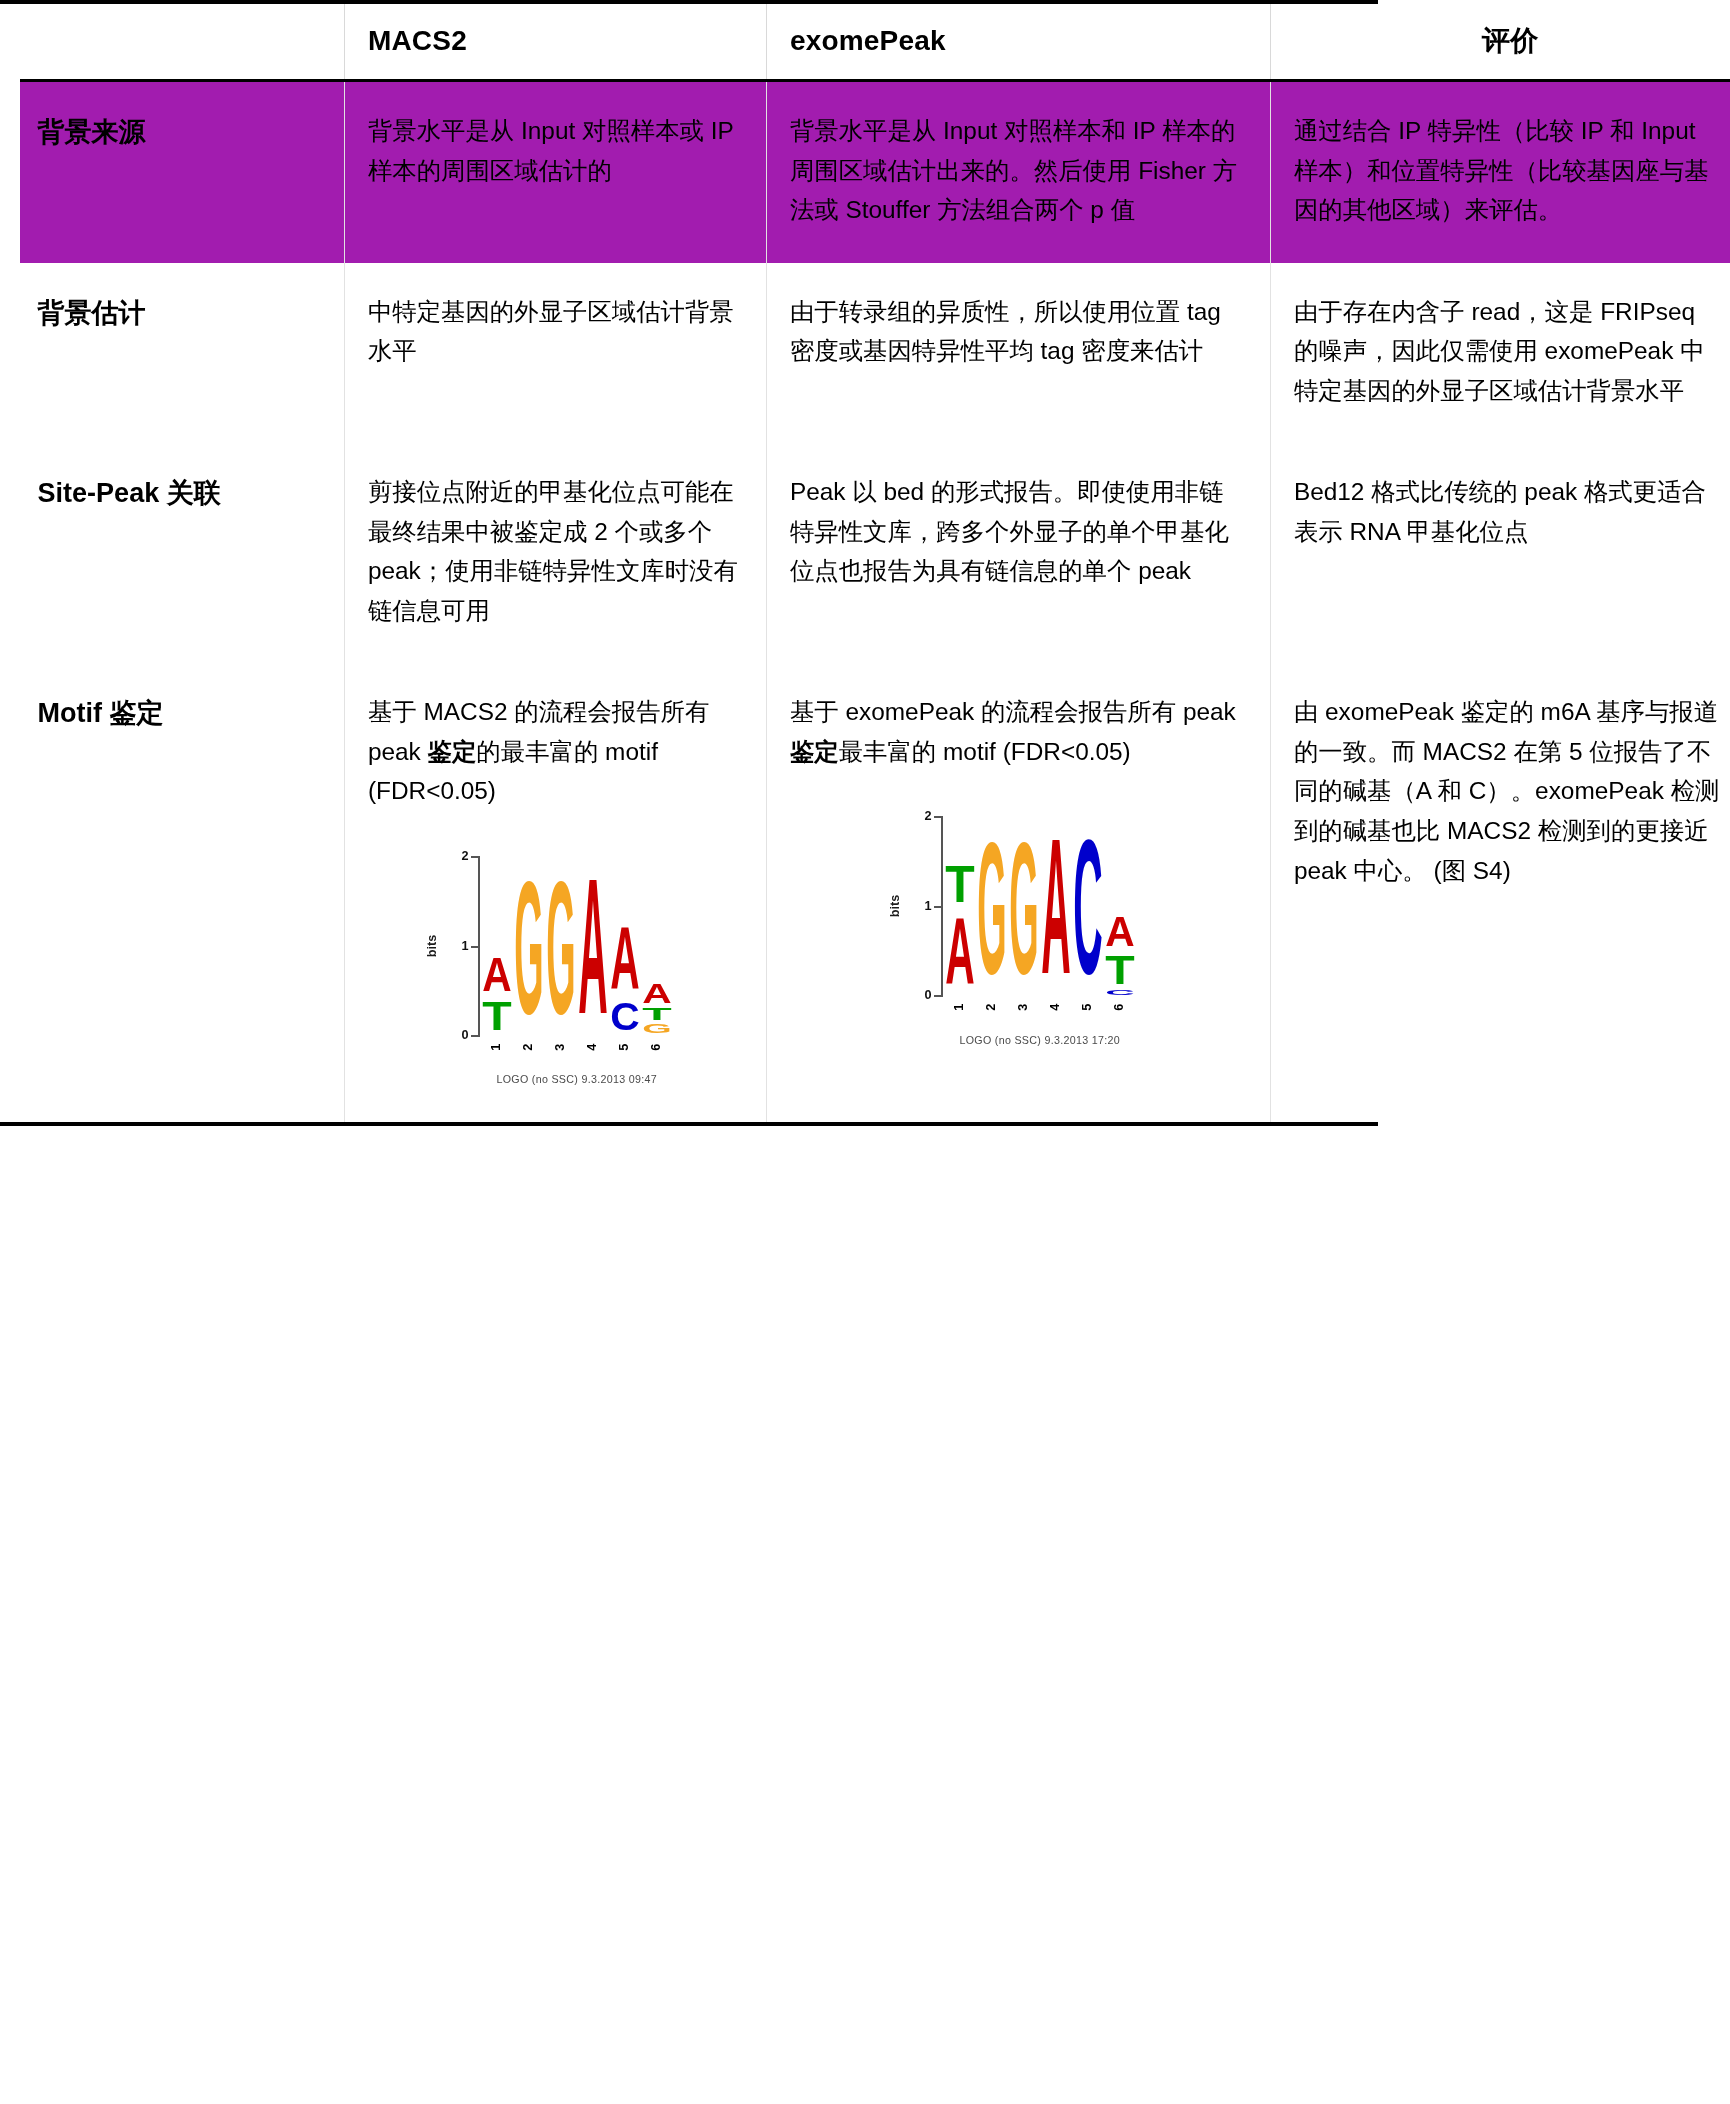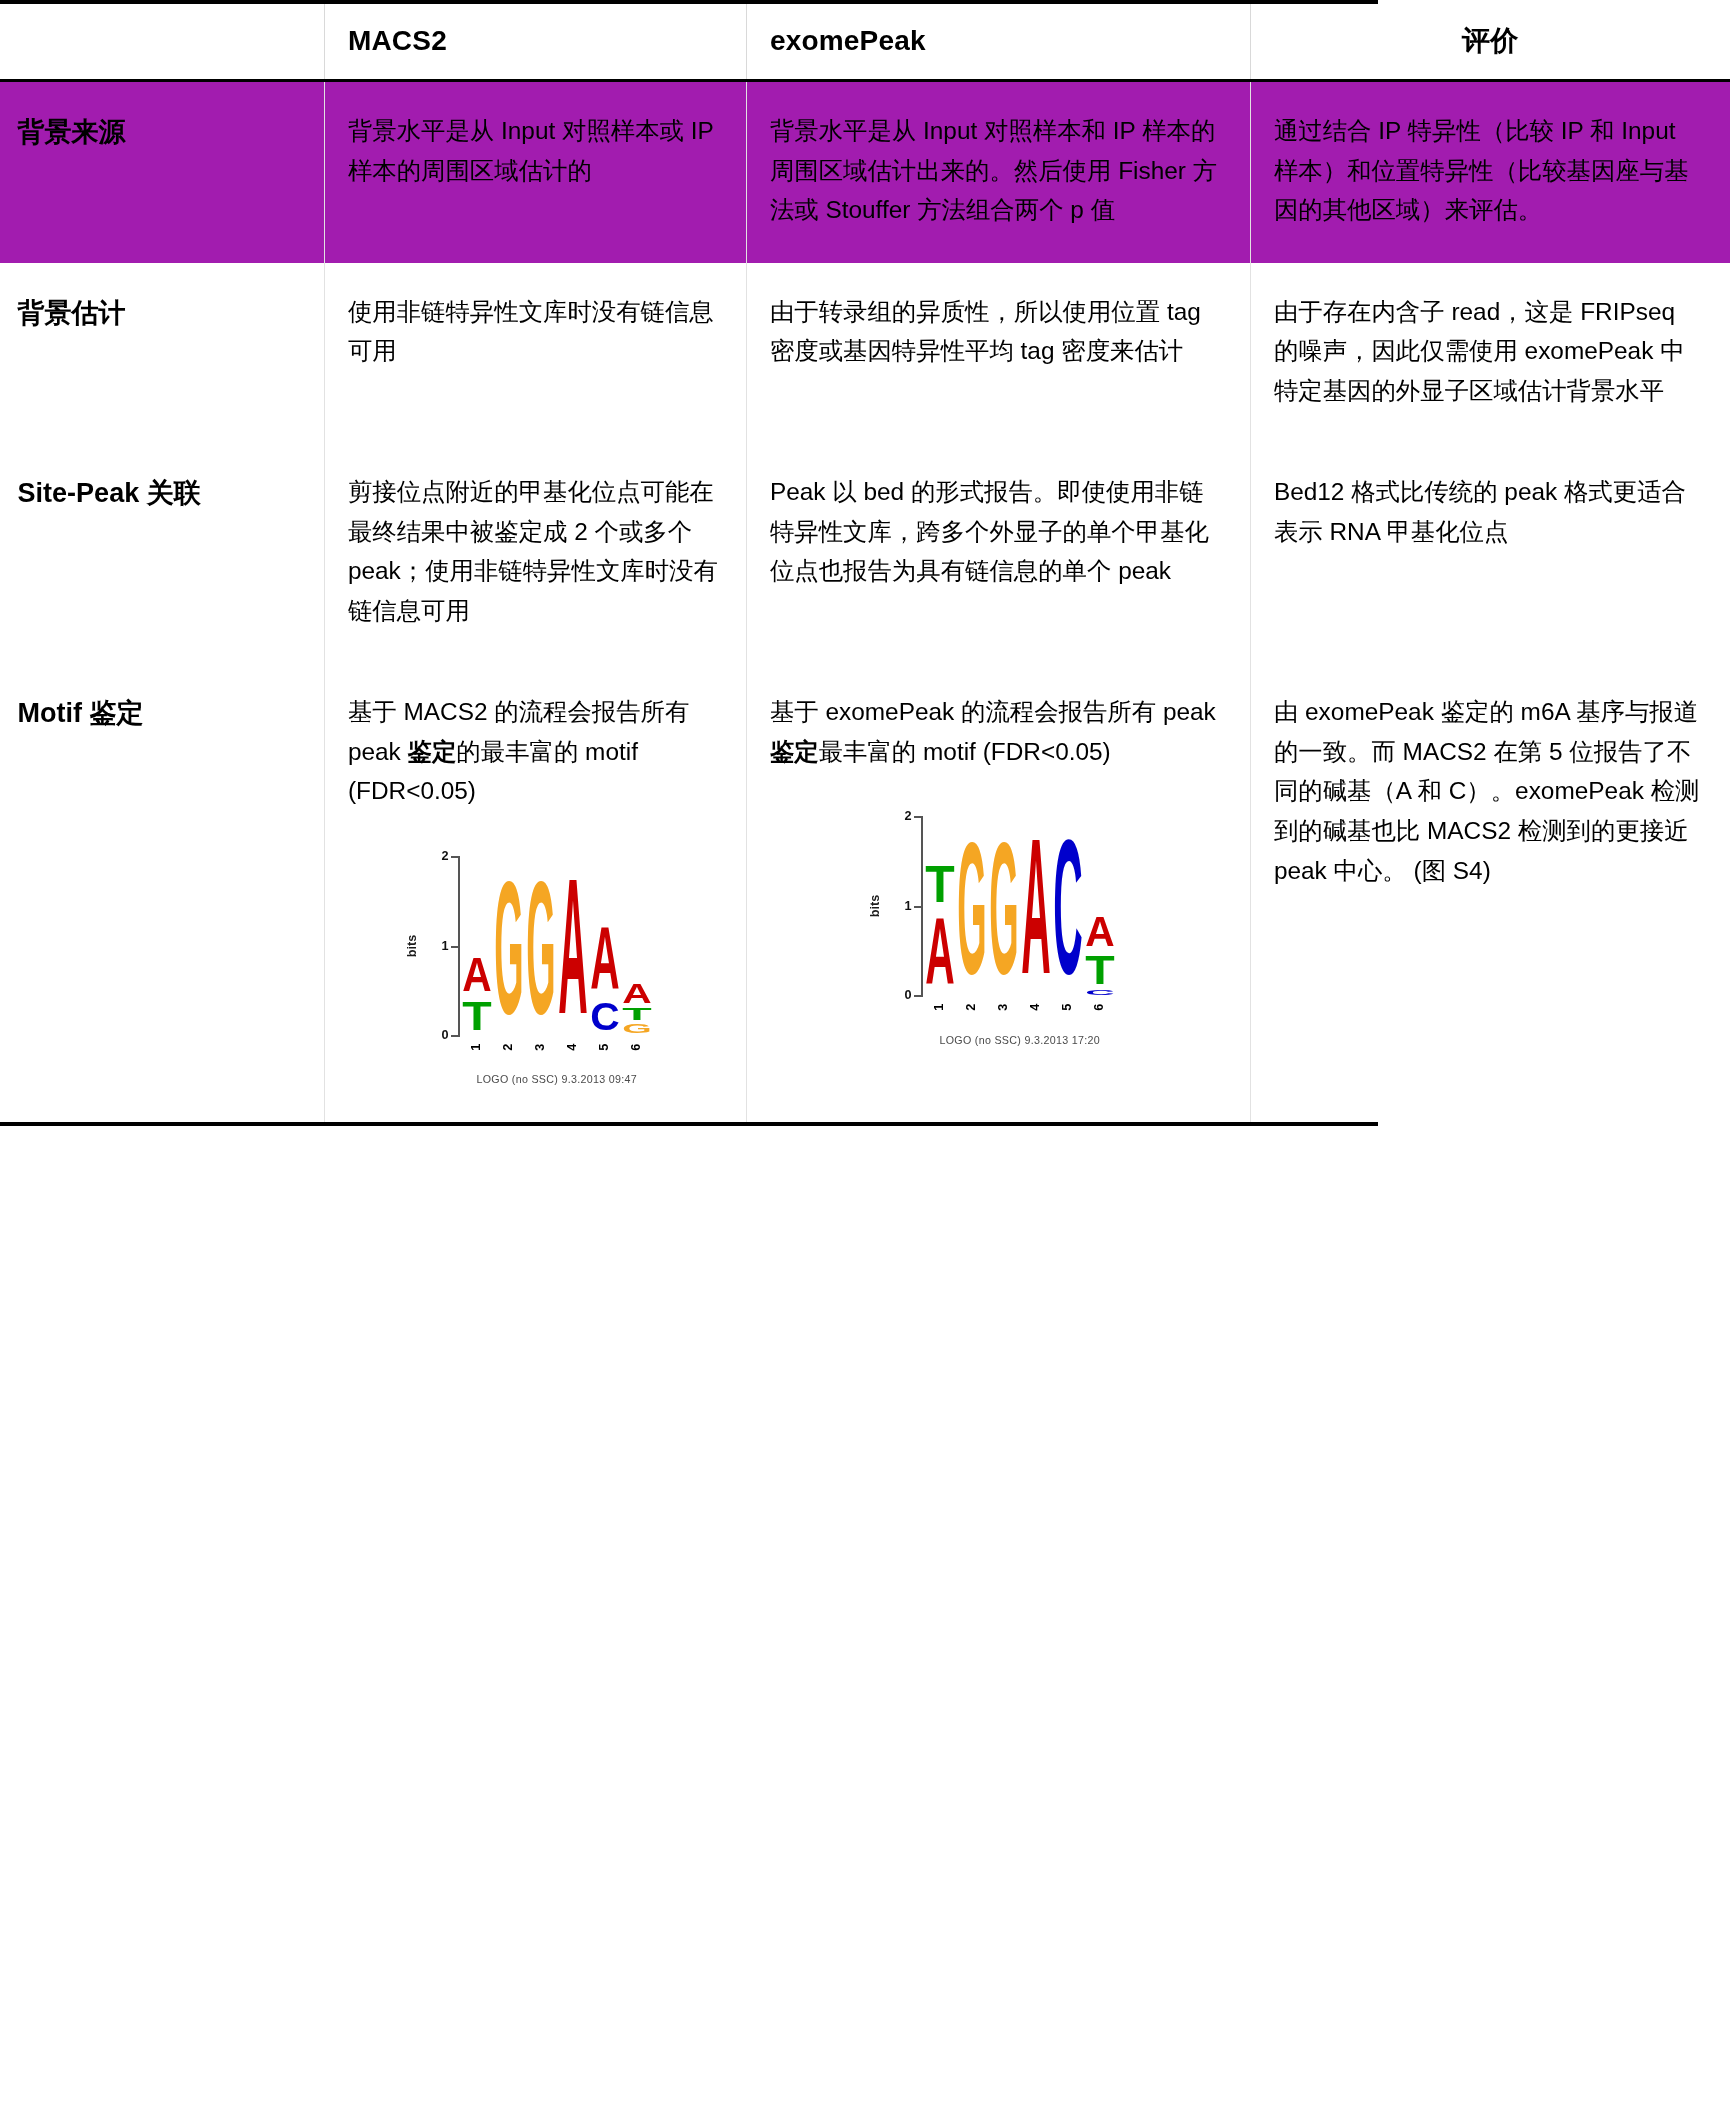--- a/index.html
+++ b/index.html
@@ -13,20 +13,21 @@
     font-family: "Liberation Sans", "DejaVu Sans", sans-serif;
     color: #000000;
     overflow: hidden;
   }
 
   .table-wrap {
     width: 1378px;
     box-sizing: border-box;
     border-top: 4.9px solid #000;
     border-bottom: 4.9px solid #000;
+    padding-left: 20px;
   }
 
   table.cmp {
     width: 1730px;
     border-collapse: collapse;
     table-layout: fixed;
   }
 
   col.c-feature { width: 324px; }
   col.c-macs2   { width: 422px; }
@@ -196,21 +197,21 @@
 
       <tr class="shaded">
         <td class="cell feature">背景来源</td>
         <td class="cell">背景水平是从 Input 对照样本或 IP 样本的周围区域估计的</td>
         <td class="cell">背景水平是从 Input 对照样本和 IP 样本的周围区域估计出来的。然后使用 Fisher 方法或 Stouffer 方法组合两个 p 值</td>
         <td class="cell last">通过结合 IP 特异性（比较 IP 和 Input 样本）和位置特异性（比较基因座与基因的其他区域）来评估。</td>
       </tr>
 
       <tr>
         <td class="cell feature">背景估计</td>
-        <td class="cell">使用非链特异性文库时没有链信息可用</td>
+        <td class="cell">中特定基因的外显子区域估计背景水平</td>
         <td class="cell">由于转录组的异质性，所以使用位置 tag 密度或基因特异性平均 tag 密度来估计</td>
         <td class="cell last">由于存在内含子 read，这是 FRIPseq 的噪声，因此仅需使用 exomePeak 中特定基因的外显子区域估计背景水平</td>
       </tr>
 
 
       <tr>
         <td class="cell feature">Site-Peak 关联</td>
         <td class="cell">剪接位点附近的甲基化位点可能在最终结果中被鉴定成 2 个或多个 peak；使用非链特异性文库时没有链信息可用</td>
         <td class="cell">Peak 以 bed 的形式报告。即使使用非链特异性文库，跨多个外显子的单个甲基化位点也报告为具有链信息的单个 peak</td>
         <td class="cell last">Bed12 格式比传统的 peak 格式更适合表示 RNA 甲基化位点</td>

